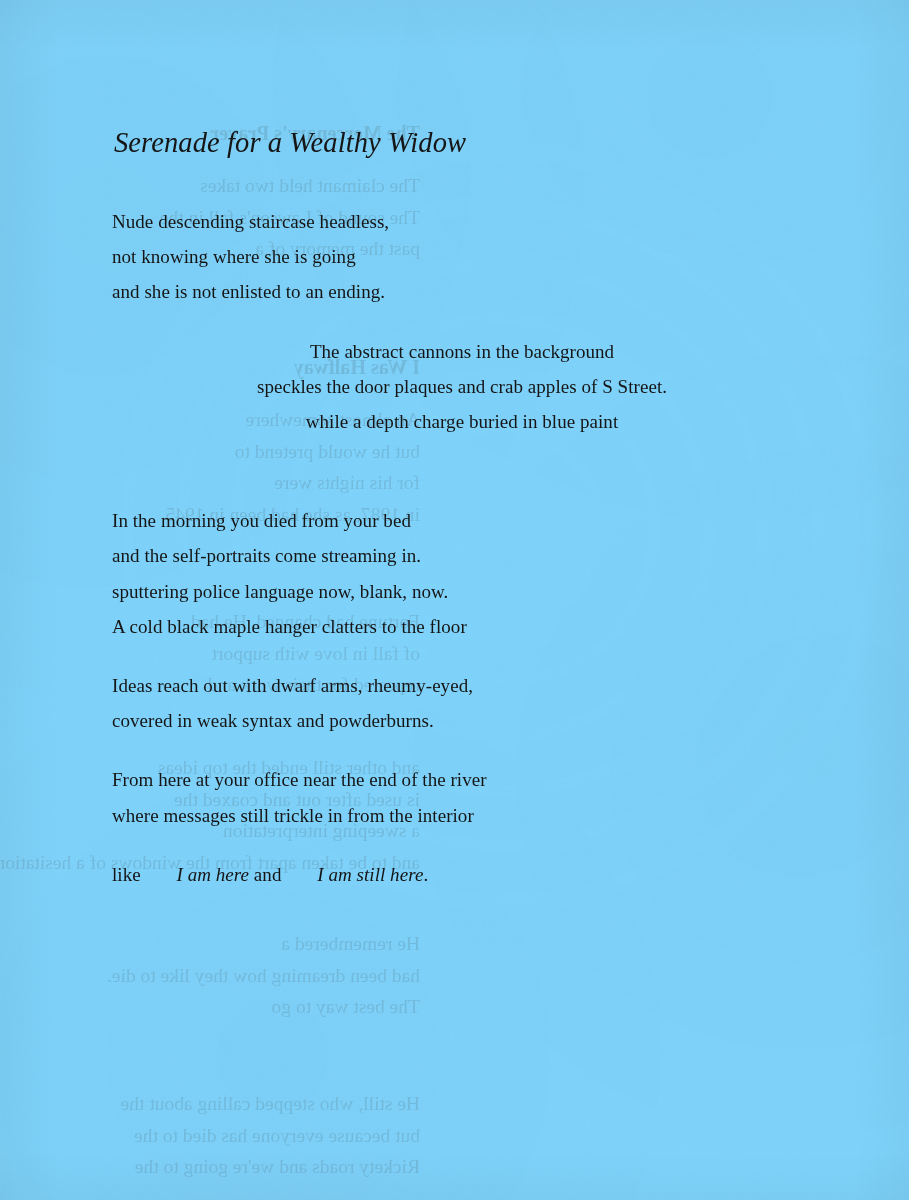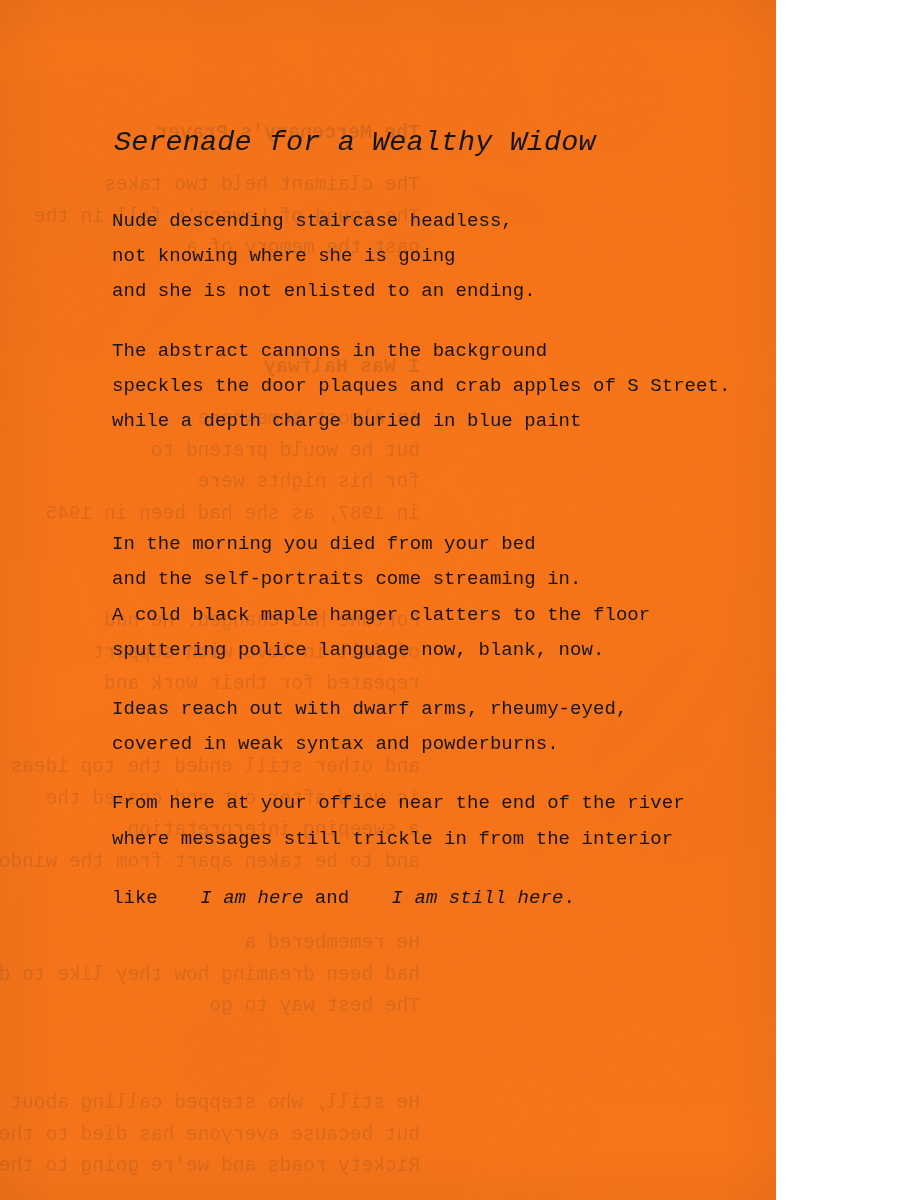--- a/index.html
+++ b/index.html
@@ -3,25 +3,25 @@
 <meta charset="utf-8">
 <style>
   html, body {
     margin: 0;
     padding: 0;
     background: #ffffff;
   }
 
   #page {
     position: relative;
-    width: 776px;
+    width: 909px;
     height: 1200px;
     overflow: hidden;
-    background: #f97316;
-    font-family: Liberation Mono, monospace;
+    background: #7dd3fc;
+    font-family: Liberation Serif, serif;
     color: #151515;
     -webkit-font-smoothing: antialiased;
   }
 
   
   #paper-grain {
     position: absolute;
     inset: 0;
     pointer-events: none;
     background-image:
@@ -98,21 +98,22 @@
     line-height: 34px;
     letter-spacing: 0.1px;
     margin: 0 0 44px 2px;
     white-space: nowrap;
   }
 
   .stanza {
     margin: 0 0 24px 0;
   }
   .stanza.big-gap-after {
-    margin-bottom: 88px;
+    margin-bottom: 64px;
+    text-align: center;
   }
   .stanza .line {
     font-size: 19px;
     line-height: 35.2px;
     white-space: nowrap;
     letter-spacing: 0.05px;
   }
   .stanza .line em {
     font-style: italic;
     margin-left: 31px;
@@ -182,22 +183,22 @@
           <div class="line"><span>and she is not enlisted to an ending.</span></div>
         </div>
         <div class="stanza big-gap-after">
           <div class="line"><span>The abstract cannons in the background</span></div>
           <div class="line"><span>speckles the door plaques and crab apples of S Street.</span></div>
           <div class="line"><span>while a depth charge buried in blue paint</span></div>
         </div>
         <div class="stanza">
           <div class="line"><span>In the morning you died from your bed</span></div>
           <div class="line"><span>and the self-portraits come streaming in.</span></div>
+          <div class="line"><span>sputtering police language now, blank, now.</span></div>
           <div class="line"><span>A cold black maple hanger clatters to the floor</span></div>
-          <div class="line"><span>sputtering police language now, blank, now.</span></div>
         </div>
         <div class="stanza">
           <div class="line"><span>Ideas reach out with dwarf arms, rheumy-eyed,</span></div>
           <div class="line"><span>covered in weak syntax and powderburns.</span></div>
         </div>
         <div class="stanza">
           <div class="line"><span>From here at your office near the end of the river</span></div>
           <div class="line"><span>where messages still trickle in from the interior</span></div>
         </div>
         <div class="stanza">

